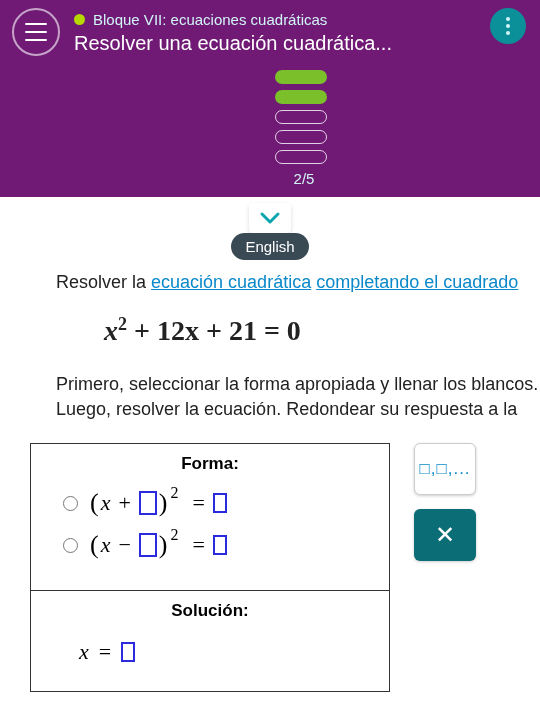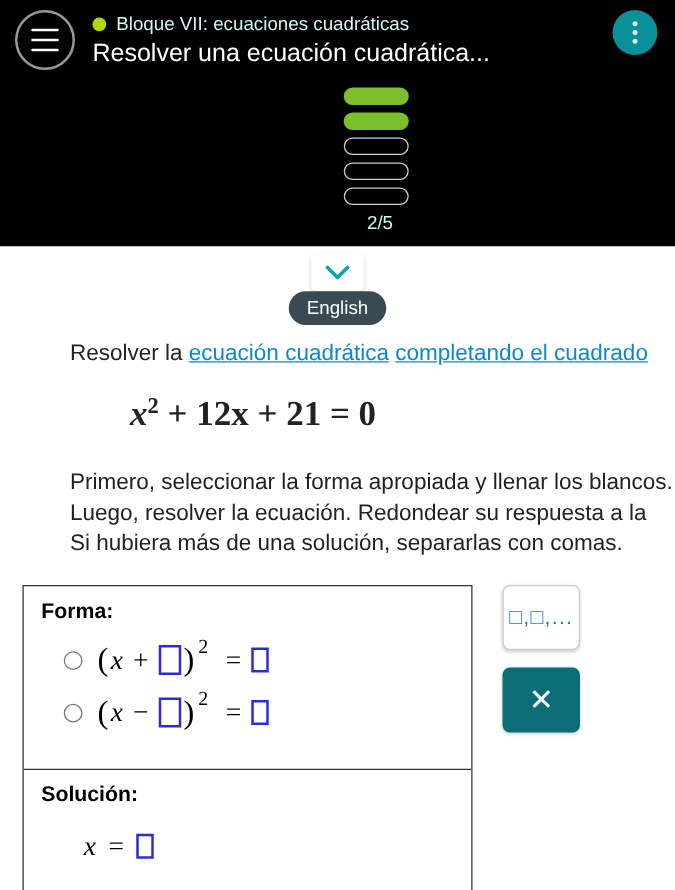--- a/index.html
+++ b/index.html
@@ -1,17 +1,17 @@
 <!DOCTYPE html>
 <html><head>
 <meta charset="utf-8">
 <style>
   * { box-sizing: border-box; margin: 0; padding: 0; }
   html, body { width: 540px; height: 712px; font-family: Arial, Helvetica, sans-serif; background: #fff; overflow: hidden; }
-  .header { background: #000000; color: #fff; padding: 8px 12px 10px 12px; position: relative; }
+  .header { background: #701a75; color: #fff; padding: 8px 12px 10px 12px; position: relative; }
   .header-row1 { display: flex; align-items: center; gap: 14px; }
   .menu-btn { width: 48px; height: 48px; border-radius: 50%; border: 2px solid rgba(255,255,255,0.6); display: flex; flex-direction: column; justify-content: center; align-items: center; gap: 6px; cursor: pointer; flex-shrink: 0; }
   .menu-btn span { display: block; width: 22px; height: 2px; background: #fff; border-radius: 1px; }
   .titles { flex: 1; }
   .block-row { display: flex; align-items: center; gap: 8px; color: #d2f5f7; font-size: 15px; margin-top: 2px; }
   .dot { width: 11px; height: 11px; border-radius: 50%; background: #b6d700; flex-shrink: 0; }
   .main-title { font-size: 20px; color: #fff; margin-top: 4px; font-weight: 500; }
   .more-btn { width: 36px; height: 36px; border-radius: 50%; background: #0b8f99; display: flex; flex-direction: column; justify-content: center; align-items: center; gap: 3px; cursor: pointer; flex-shrink: 0; position: absolute; right: 14px; top: 8px; }
   .more-btn span { width: 4px; height: 4px; border-radius: 50%; background: #d2f5f7; }
   .progress-row { display: flex; align-items: center; gap: 6px; margin-left: 62px; margin-top: 14px; flex-direction: column; }
@@ -20,21 +20,21 @@
   .seg-empty { border: 1.5px solid rgba(255,255,255,0.8); }
   .prog-text { color: #d2f5f7; font-size: 15px; margin-left: 6px; }
   .subbar { display: flex; justify-content: space-between; align-items: center; padding: 6px 18px 0 18px; flex-direction: column; }
   .chev-down { width: 42px; height: 30px; border-radius: 4px; background: #fff; box-shadow: 0 2px 4px rgba(0,0,0,0.15); display:flex; align-items:center; justify-content:center; cursor:pointer; }
   .chev-down svg { stroke: #0aa5b0; }
   .lang-pill { background: #3a4a54; color: #fff; border-radius: 15px; padding: 5px 14px; font-size: 15px; cursor:pointer; }
   .content { padding: 10px 0 0 56px; font-size: 18px; color: #222; line-height: 1.35; }
   .content a { color: #0a88c9; text-decoration: underline; }
   .eqline { font-family: 'Times New Roman', serif; font-size: 28px; margin: 18px 0 22px 48px; white-space: nowrap; font-weight: bold; }
   .eqline .sup { font-size: 18px; vertical-align: super; }
-  .workarea { display: flex; gap: 24px; margin: 22px 0 0 18px; }
+  .workarea { display: flex; gap: 24px; margin: 22px 0 0 30px; text-align: center; }
   .answerbox { border: 1px solid #333; width: 360px; }
   .abx-sec { border-bottom: 1px solid #333; padding: 10px 14px 18px 14px; }
   .abx-sec:last-child { border-bottom: none; }
   .abx-title { font-weight: bold; font-size: 17px; margin-bottom: 14px; }
   .opt-row { display:flex; align-items:center; gap: 12px; margin: 6px 0 12px 18px; font-family:'Times New Roman', serif; font-size: 22px; }
   .radio { width: 15px; height: 15px; border: 1.5px solid #777; border-radius: 50%; cursor:pointer; flex-shrink:0; }
   .mathexp { display:flex; align-items:center; gap:2px; }
   .lparen, .rparen { font-size: 26px; }
   .xit { font-style: italic; }
   .bluebox { display:inline-block; width: 18px; height: 24px; border: 2px solid #2a2adf; background:#fff; vertical-align:middle; cursor:text; }
@@ -91,21 +91,20 @@
 
 <div class="content">
   <div>
     <span>Resolver la </span><a href="#">ecuación cuadrática</a><span> </span><a href="#">completando el cuadrado</a>
   </div>
   <div class="eqline">
     <span class="xit">x</span><span class="sup">2</span><span> + 12x + 21 = 0</span>
   </div>
   <div>Primero, seleccionar la forma apropiada y llenar los blancos.</div>
   <div>Luego, resolver la ecuación. Redondear su respuesta a la</div>
-  <div>Si hubiera más de una solución, separarlas con comas.</div>
 </div>
 
 <div class="workarea">
   <div class="answerbox">
     <div class="abx-sec">
       <div class="abx-title">Forma:</div>
 
       <div class="opt-row">
         <div class="radio"></div>
         <div class="mathexp">

